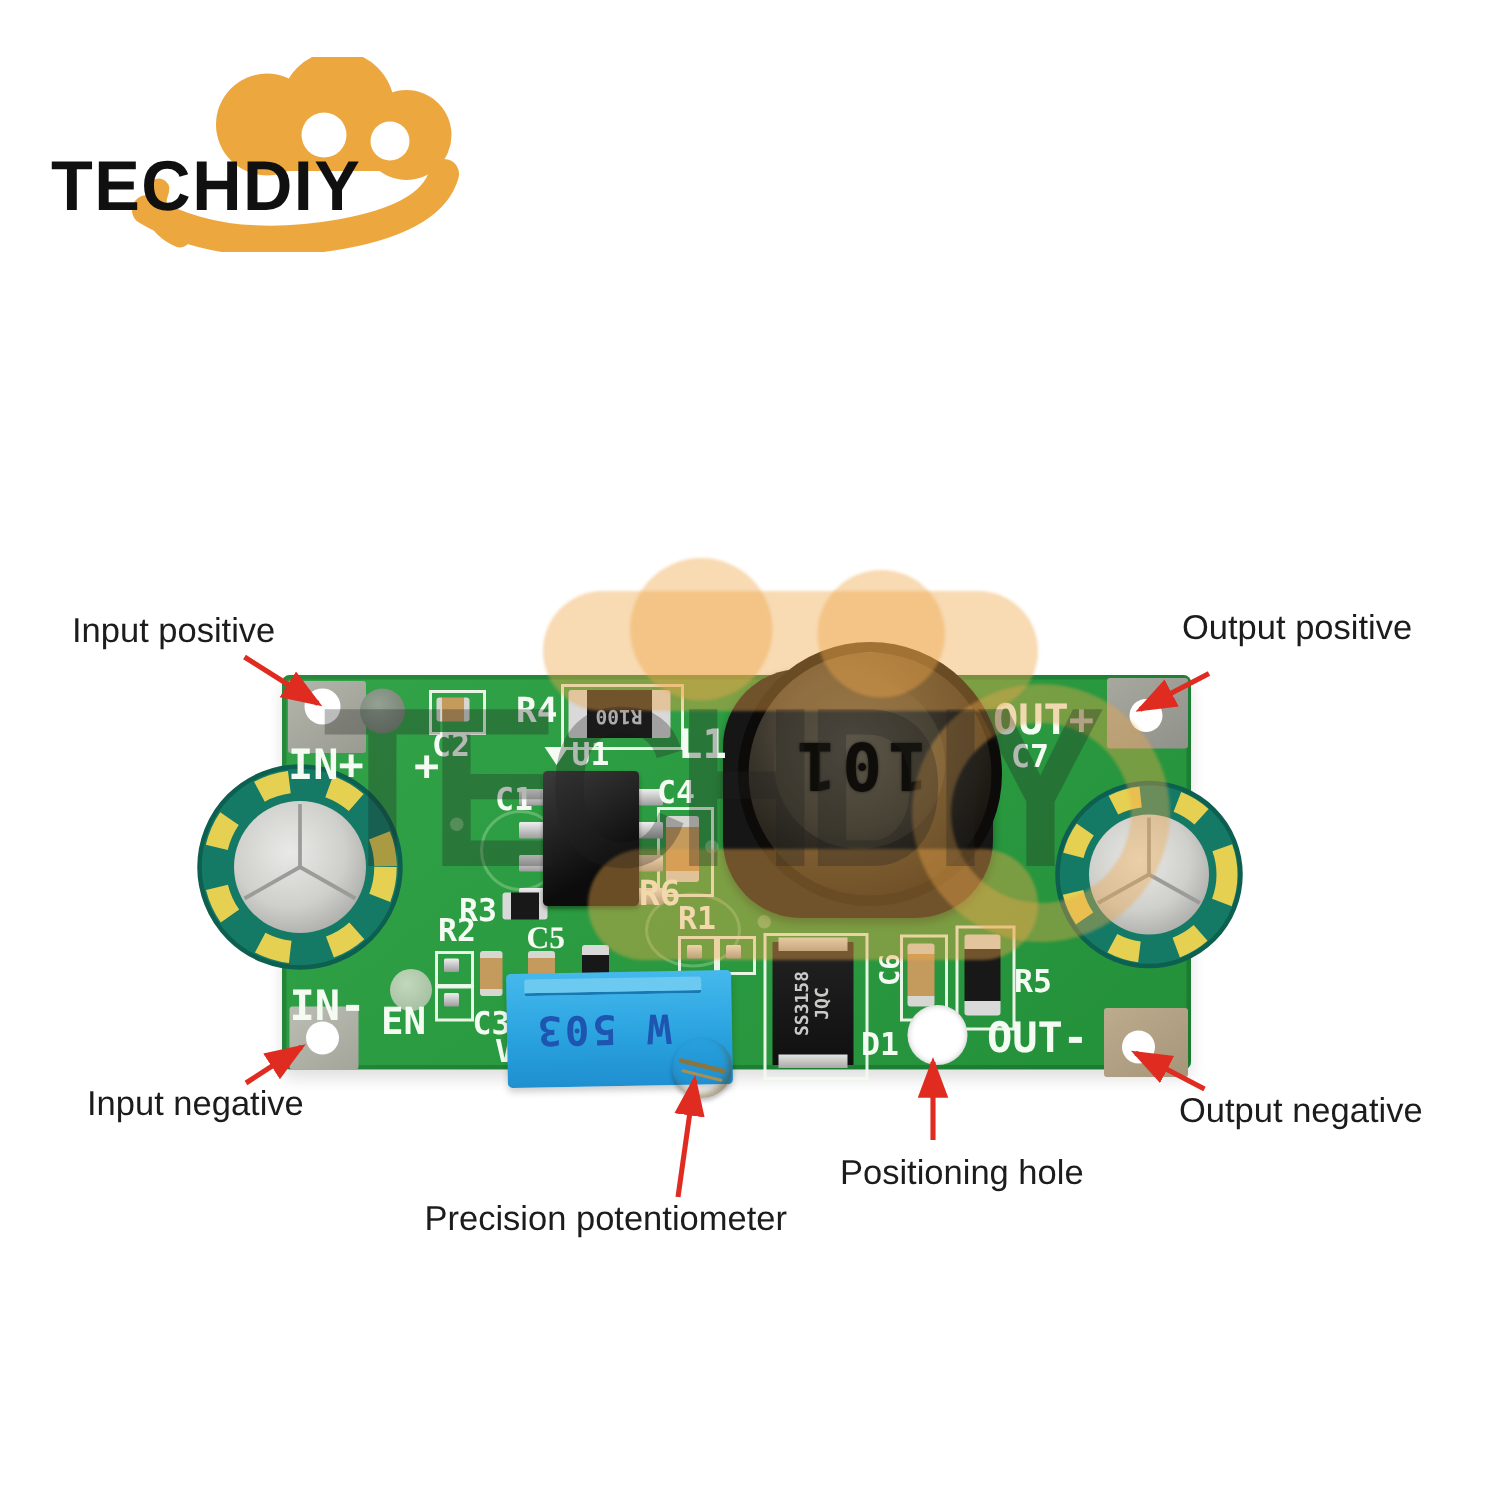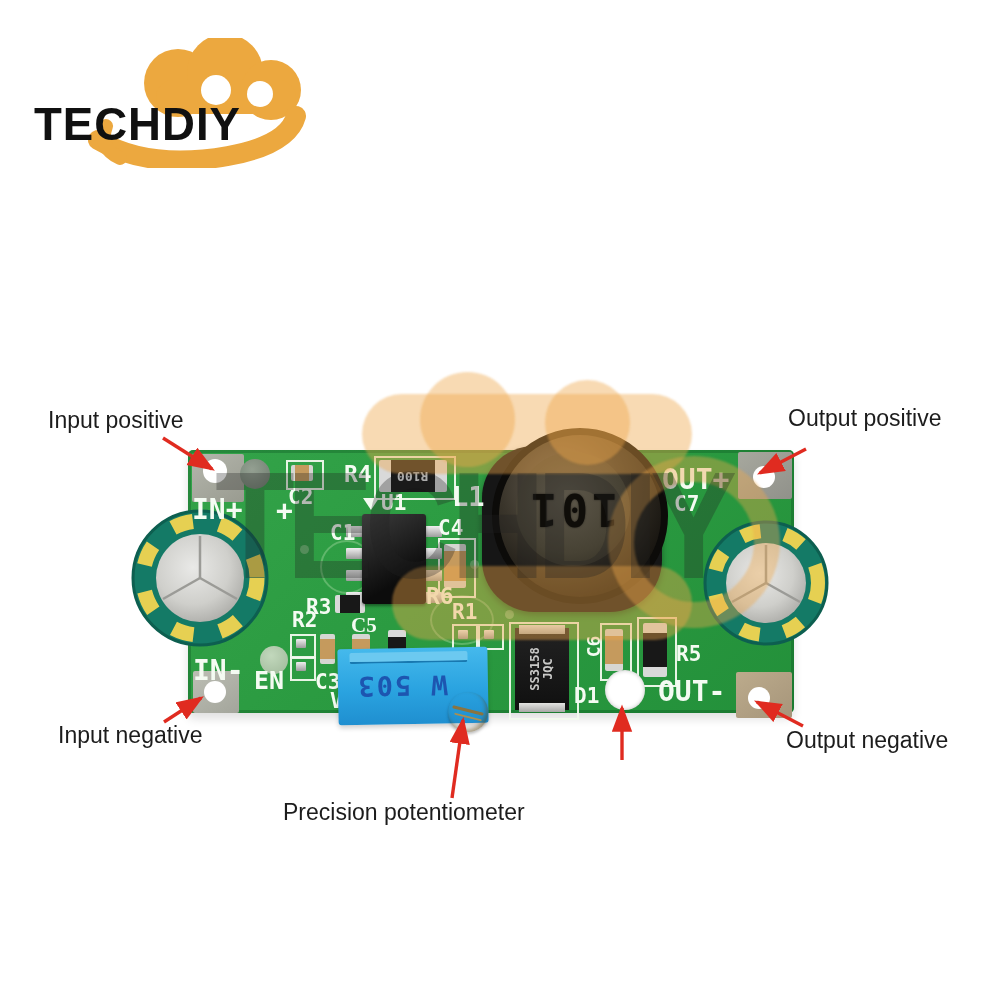--- a/index.html
+++ b/index.html
@@ -258,15 +258,16 @@
       <line x1="803" y1="726" x2="757" y2="702" marker-end="url(#ah)"></line>
       <line x1="622" y1="760" x2="622" y2="708" marker-end="url(#ah)"></line>
       <line x1="452" y1="798" x2="463" y2="720" marker-end="url(#ah)"></line>
     </g>
   </svg>
 
   <div class="abs callout" style="left:48px;top:407px;">Input positive</div>
   <div class="abs callout" style="left:788px;top:405px;">Output positive</div>
   <div class="abs callout" style="left:58px;top:722px;">Input negative</div>
   <div class="abs callout" style="left:786px;top:727px;">Output negative</div>
+  <div class="abs callout" style="left:560px;top:768px;">Positioning hole</div>
   <div class="abs callout" style="left:283px;top:799px;">Precision potentiometer</div>
 
 </div>
 
 </body></html>

